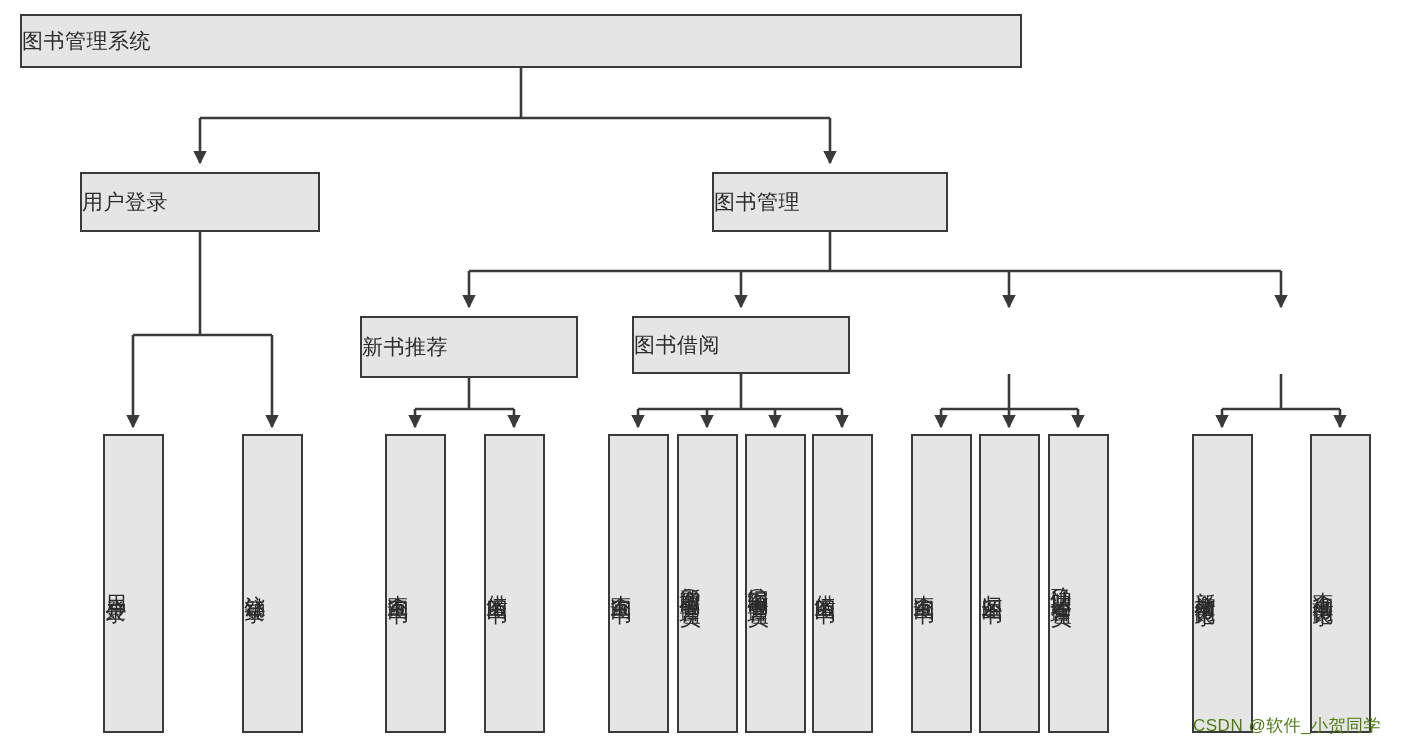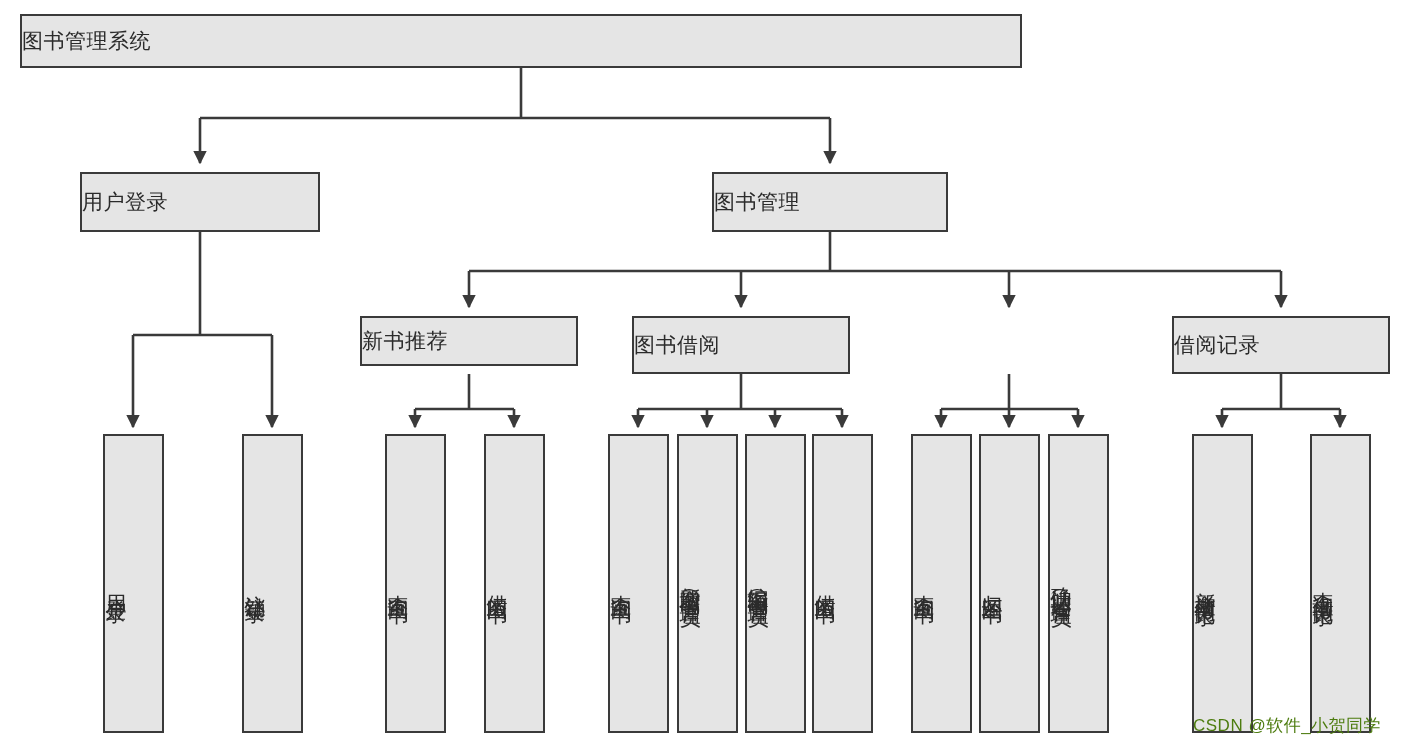--- a/index.html
+++ b/index.html
@@ -118,28 +118,25 @@
     <span class="node-label-h">图书管理系统</span>
   </div>
 
   <div class="node-box" style="left:80px; top:172px; width:240px; height:60px;">
     <span class="node-label-h">用户登录</span>
   </div>
   <div class="node-box" style="left:712px; top:172px; width:236px; height:60px;">
     <span class="node-label-h">图书管理</span>
   </div>
 
-  <div class="node-box" style="left:360px; top:316px; width:218px; height:50px;">
+  <div class="node-box" style="left:360px; top:316px; width:218px; height:62px;">
     <span class="node-label-h">新书推荐</span>
   </div>
   <div class="node-box" style="left:632px; top:316px; width:218px; height:58px;">
     <span class="node-label-h">图书借阅</span>
-  </div>
-  <div class="node-box" style="left:1172px; top:316px; width:218px; height:58px;">
-    <span class="node-label-h">借阅记录</span>
   </div>
 
   <div class="node-box" style="left:103px; top:434px; width:61px; height:299px;">
     <span class="node-label-v">用户登录</span>
   </div>
   <div class="node-box" style="left:242px; top:434px; width:61px; height:299px;">
     <span class="node-label-v">注销登录</span>
   </div>
 
   <div class="node-box" style="left:385px; top:434px; width:61px; height:299px;">

